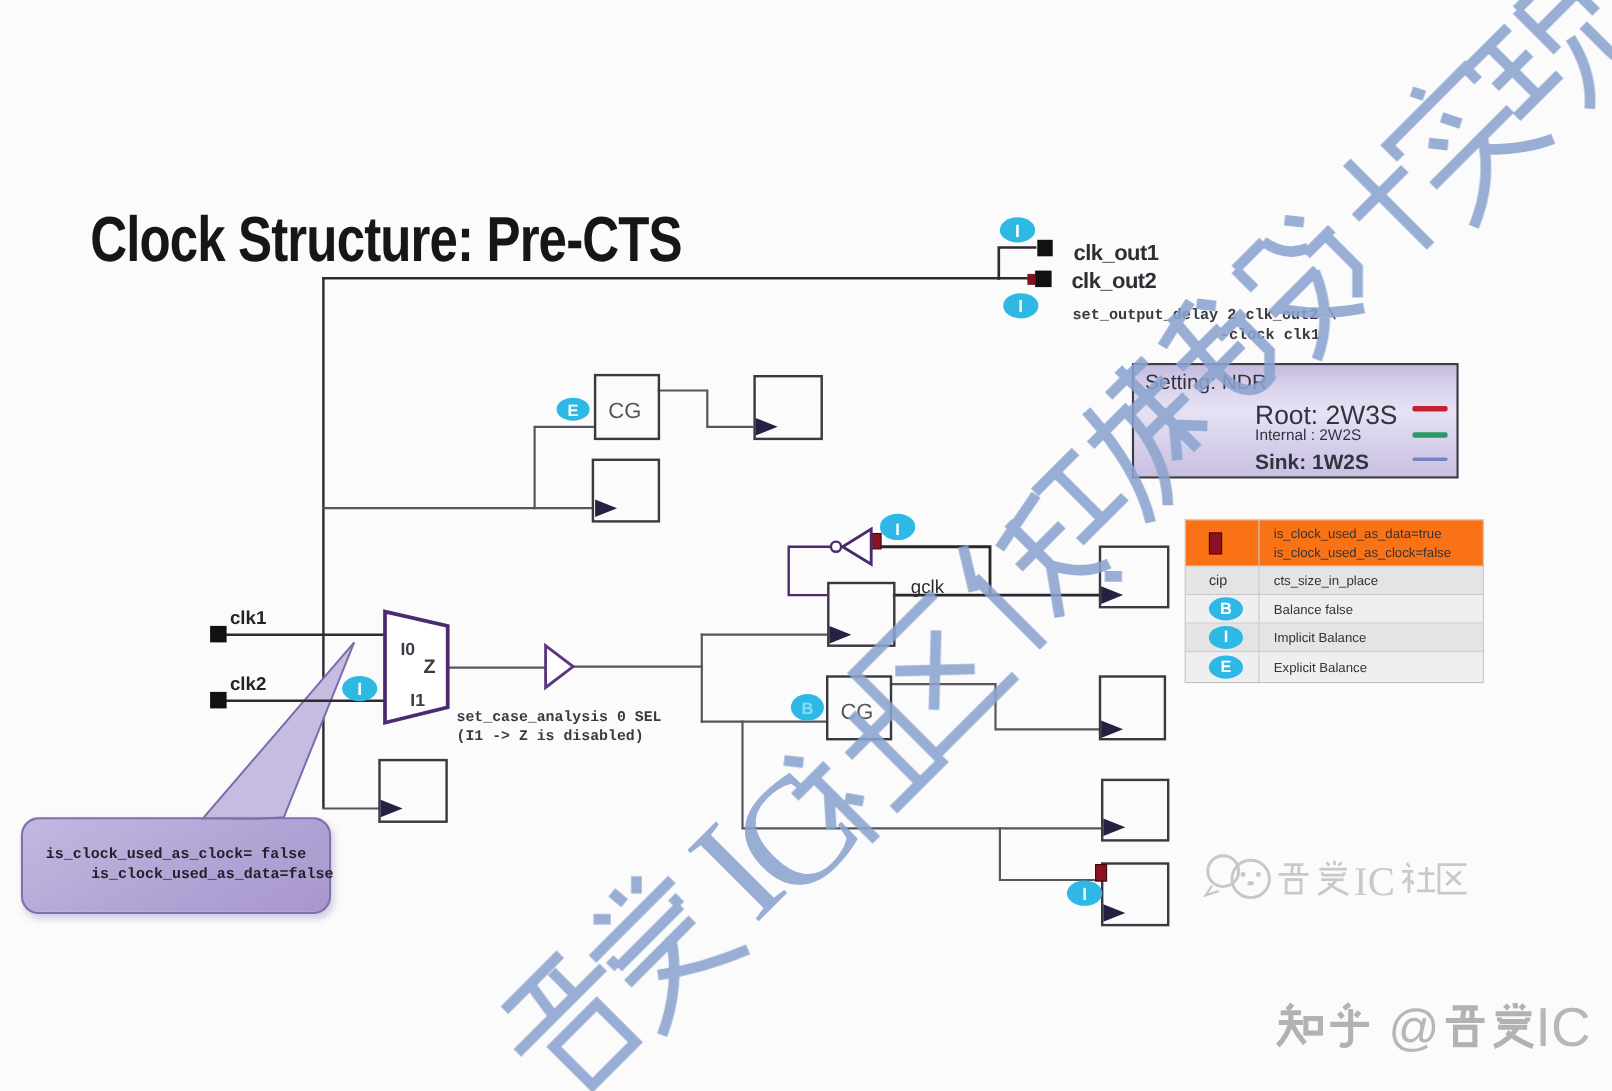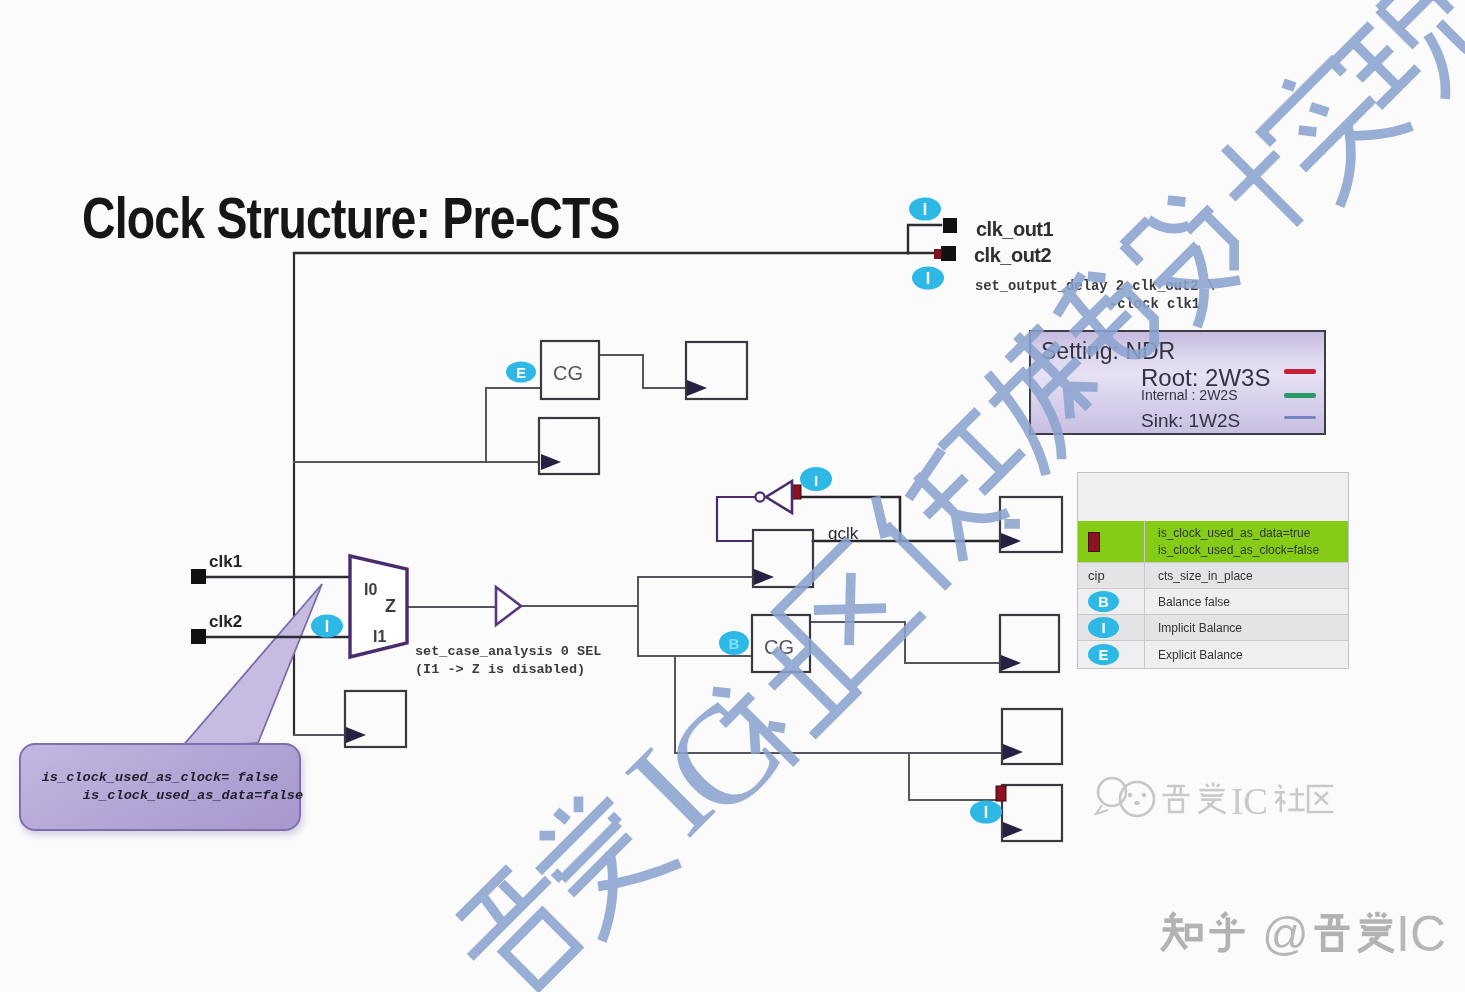--- a/index.html
+++ b/index.html
@@ -6,39 +6,39 @@
   #page{position:relative;width:1465px;height:992px;background:#fcfbfb;overflow:hidden;
         font-family:"Liberation Sans",sans-serif;}
   #base,#wm{position:absolute;left:0;top:0;}
   #wm{z-index:30;pointer-events:none;}
   .title{position:absolute;left:82px;top:184px;z-index:5;font-weight:bold;font-size:58px;
          color:#161616;white-space:nowrap;transform-origin:left top;transform:scaleX(0.80);
          letter-spacing:-1px;}
   #ndr{position:absolute;left:1029px;top:330px;width:293px;height:101px;z-index:5;
        border:2px solid #3d3d4a;
        background:linear-gradient(180deg,#c5bbdf 0%,#ded8ef 26%,#e6e1f3 42%,#d6cfea 72%,#c9bfe2 100%);}
-  #ndr .t1{position:absolute;left:10px;top:6px;font-size:23px;color:#333340;text-align:center;}
+  #ndr .t1{position:absolute;left:10px;top:6px;font-size:19px;color:#333340;text-align:center;}
   #ndr .r1{position:absolute;left:110px;top:32px;font-size:24px;color:#333340;}
   #ndr .r2{position:absolute;left:110px;top:55px;font-size:14px;color:#333340;}
-  #ndr .r3{position:absolute;left:110px;top:78px;font-size:19px;color:#333340;}
+  #ndr .r3{position:absolute;left:110px;top:78px;font-size:19px;color:#333340;font-weight:bold;}
   #ndr .ln{position:absolute;width:32px;height:5px;border-radius:2px;}
   #tbl{position:absolute;left:1077px;top:472px;width:270px;z-index:4;
        border:1px solid #c2c2c2;background:#efeef0;font-size:12px;color:#333;}
   .trow{position:relative;border-bottom:1px solid #c9c9c9;display:flex;align-items:center;}
   .tico{width:67px;flex:0 0 67px;border-right:1px solid #c9c9c9;align-self:stretch;
-        display:flex;align-items:center;justify-content:flex-start;padding-left:10px;box-sizing:border-box;position:relative;}
+        display:flex;align-items:center;justify-content:flex-start;padding-left:21px;box-sizing:border-box;position:relative;}
   .badge{display:inline-block;width:31px;height:21px;border-radius:50%;background:#2eb8e6;
          color:#fff;font-weight:bold;font-size:15px;text-align:center;line-height:21px;
          font-family:"Liberation Sans",sans-serif;}
   #bubble{position:absolute;left:19px;top:743px;width:278px;height:84px;z-index:6;
           border-radius:16px;border:2px solid #7e6fae;box-shadow:2px 4px 7px rgba(130,120,170,0.35);
           background:linear-gradient(150deg,#c3b8e0 0%,#b2a4d5 55%,#a897ce 100%);}
   #bubble .bt{position:absolute;left:0;width:100%;text-align:center;
           font-family:"Liberation Mono",monospace;font-weight:bold;font-size:13.6px;
-          color:#22222e;white-space:pre;font-style:italic;}
+          color:#22222e;white-space:pre;}
 </style>
 </head>
 <body>
 <div id="page">
   <svg id="base" width="1465" height="992" viewBox="0 0 1465 992">
     <defs>
 
       <g id="k_wu" fill="none">
         <path d="M24 12 H76 M48 12 L44 38 M64 16 V38 M10 38 H90"></path>
         <rect x="30" y="52" width="40" height="36"></rect>
@@ -258,21 +258,21 @@
   <div id="ndr">
     <div class="t1">Setting: NDR</div>
     <div class="r1">Root: 2W3S</div>
       <div class="ln" style="left:253px;top:37px;background:#c52034;"></div>
     <div class="r2">Internal : 2W2S</div>
       <div class="ln" style="left:253px;top:61px;background:#2a9a68;"></div>
     <div class="r3">Sink: 1W2S</div>
       <div class="ln" style="left:253px;top:84px;background:#7585c2;height:3px;"></div>
   </div>
   <div id="tbl">
-    <div class="trow" style="height:41px;background:#84cc16;margin-top:48px;">
+    <div class="trow" style="height:41px;background:#f97316;">
       <div class="tico">
           <span style="display:inline-block;width:10px;height:18px;background:#8c1220;border:1px solid #4d0a12;"></span>
         </div>
       <div style="padding-left:13px;line-height:16.5px;">is_clock_used_as_data=true<br>is_clock_used_as_clock=false</div>
     </div>
     <div class="trow" style="height:25px;background:#e4e3e6;">
       <div class="tico" style="font-size:13px;color:#333;">cip</div>
       <div style="padding-left:13px;">cts_size_in_place</div>
     </div>
     <div class="trow" style="height:25px;background:#efeef0;">

